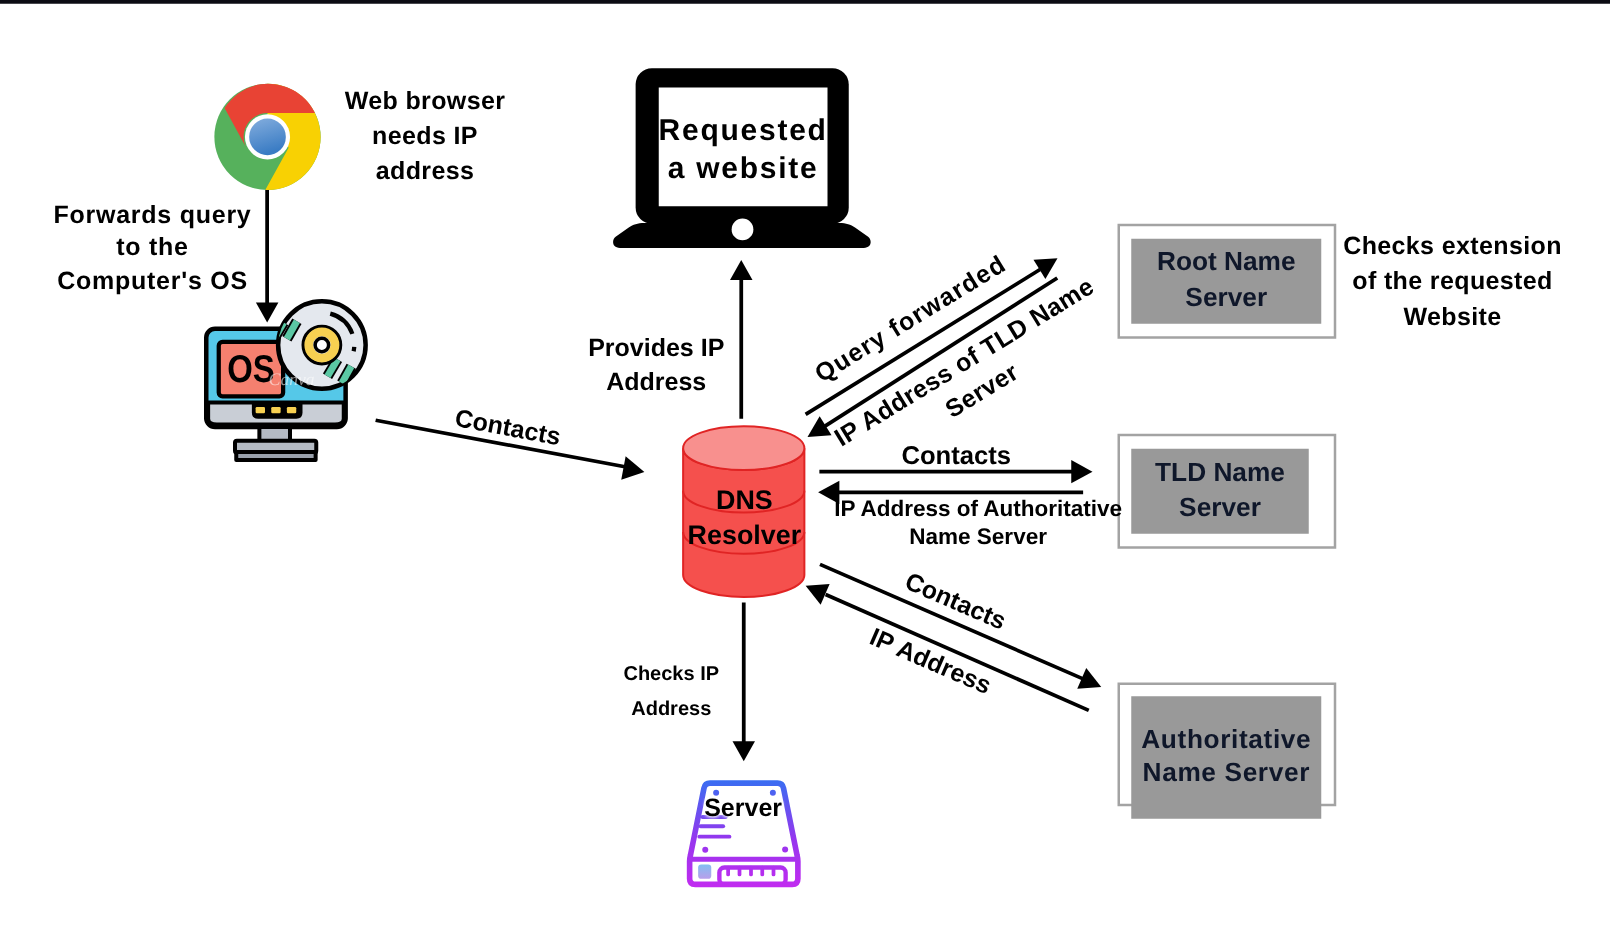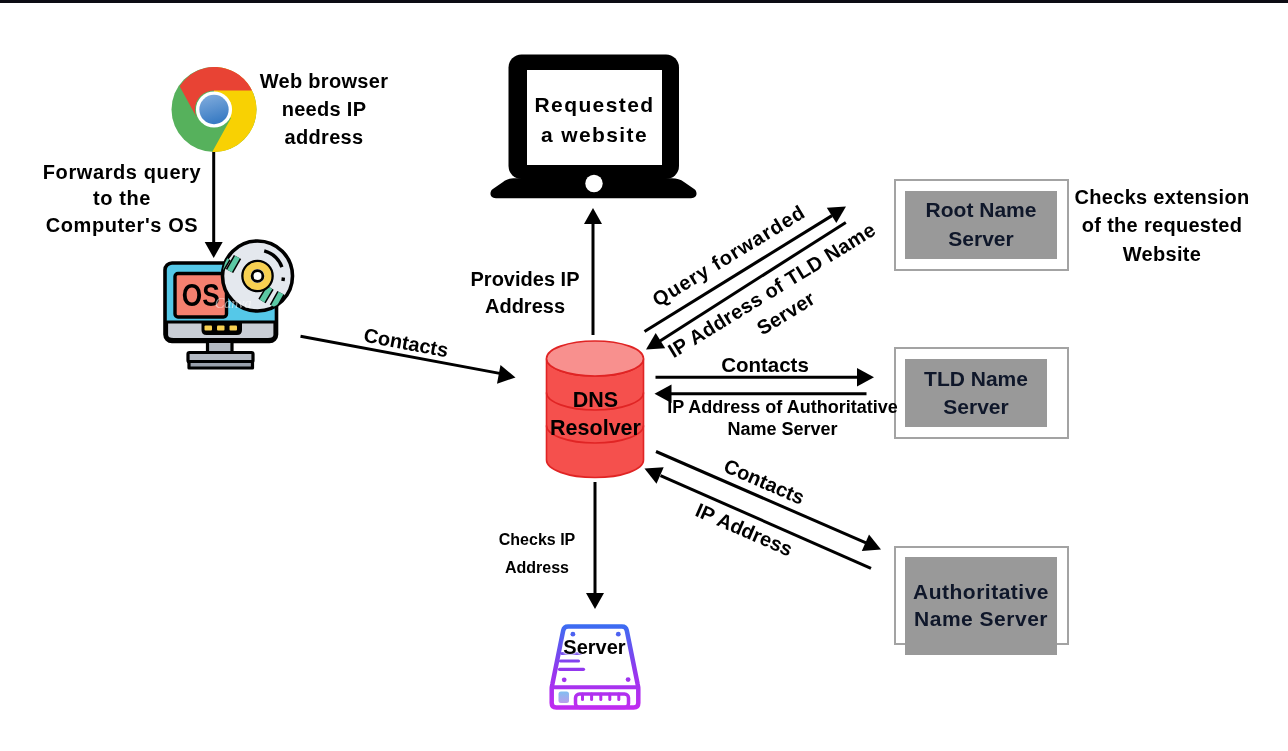--- a/index.html
+++ b/index.html
@@ -149,23 +149,23 @@
   <text x="215" y="308" font-family="Liberation Serif,serif" font-style="italic" font-size="14" fill="#ffffff" opacity="0.55">Canva</text>
 </svg>
 
 <div class="obox" style="left:893.5px;top:179px;width:175px;height:91.5px;"></div>
 <div class="ibox" style="left:905px;top:190.5px;width:152px;height:68.5px;font-size:21px;line-height:28.5px;">Root Name<br>Server</div>
 <div class="obox" style="left:894px;top:347px;width:175px;height:92px;"></div>
 <div class="ibox" style="left:905px;top:359px;width:142px;height:68px;font-size:21px;line-height:28px;">TLD Name<br>Server</div>
 <div class="obox" style="left:894px;top:546px;width:175px;height:99px;"></div>
 <div class="ibox" style="left:905.3px;top:556.8px;width:151.5px;height:98px;font-size:21px;line-height:26.5px;letter-spacing:0.5px;">Authoritative<br>Name Server</div>
 
-<div class="t" style="left:324px;top:109px;font-size:20px;line-height:28px;letter-spacing:0.3px;">Web browser<br>needs IP<br>address</div>
+<div class="t" style="left:340px;top:109px;font-size:20px;line-height:28px;letter-spacing:0.3px;">Web browser<br>needs IP<br>address</div>
 <div class="t" style="left:122px;top:198.5px;font-size:20px;line-height:26.5px;letter-spacing:0.6px;">Forwards query<br>to the<br>Computer's OS</div>
-<div class="t" style="left:594.5px;top:120px;font-size:21px;line-height:30px;letter-spacing:1.4px;">Requested<br>a website</div>
+<div class="t" style="left:594.5px;top:120px;font-size:24px;line-height:30px;letter-spacing:1.4px;">Requested<br>a website</div>
 <div class="t" style="left:525px;top:274.5px;font-size:20px;line-height:27px;margin-top:18px;">Provides IP<br>Address</div>
 <div class="t" style="left:406px;top:343px;font-size:20px;transform:translate(-50%,-50%) rotate(10.6deg);">Contacts</div>
 <div class="t" style="left:729px;top:256px;font-size:20px;letter-spacing:1px;transform:translate(-50%,-50%) rotate(-31.5deg);">Query forwarded</div>
 <div class="t" style="left:779px;top:302px;font-size:20px;line-height:27px;letter-spacing:0.3px;transform:translate(-50%,-50%) rotate(-31.5deg);">IP Address of TLD Name<br>Server</div>
 <div class="t" style="left:595.5px;top:414px;font-size:21.5px;line-height:28px;">DNS<br>Resolver</div>
 <div class="t" style="left:765px;top:364.5px;font-size:20.5px;">Contacts</div>
 <div class="t" style="left:759px;top:418px;font-size:18px;line-height:22px;padding-left:47px;">IP Address of Authoritative<br>Name Server</div>
 <div class="t" style="left:1162px;top:225.5px;font-size:20px;line-height:28.5px;letter-spacing:0.3px;">Checks extension<br>of the requested<br>Website</div>
 <div class="t" style="left:764px;top:482px;font-size:20px;transform:translate(-50%,-50%) rotate(23.5deg);">Contacts</div>
 <div class="t" style="left:744px;top:530px;font-size:20px;transform:translate(-50%,-50%) rotate(23.5deg);">IP Address</div>

